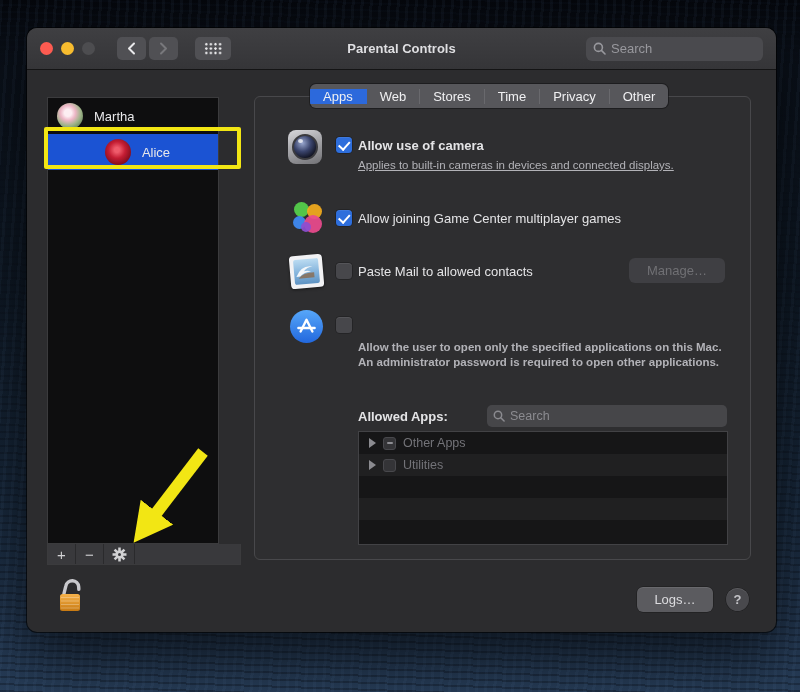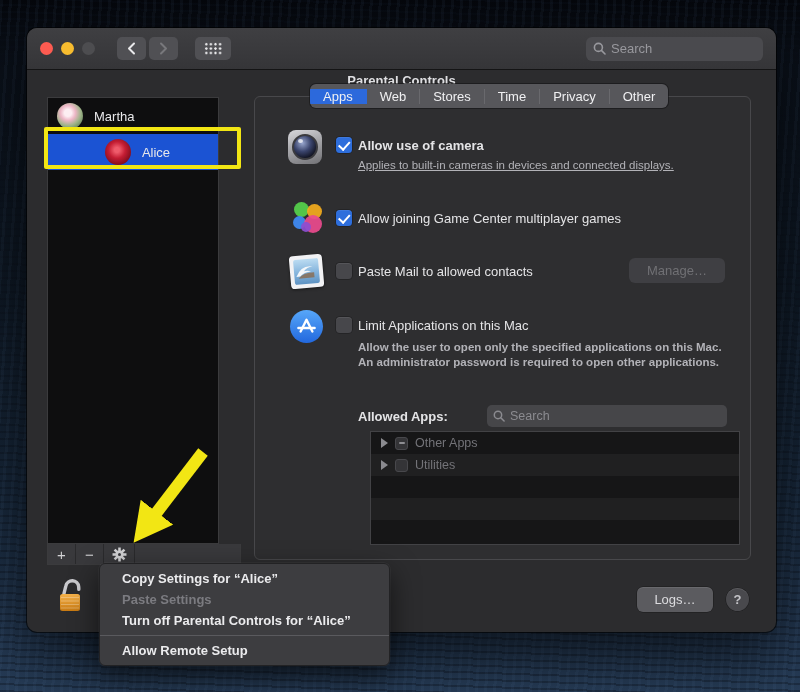--- a/index.html
+++ b/index.html
@@ -35,21 +35,21 @@
     width:29px; height:23px; background:#505054; border-radius:5px;
     display:flex; align-items:center; justify-content:center;
   }
   .navgroup { display:flex; gap:3px; margin-left:14px; }
   .gridbtn { width:36px; height:23px; background:#505054; border-radius:5px; margin-left:17px;
     display:flex; align-items:center; justify-content:center; }
   .griddots { width:18px; height:13px;
     background-image:radial-gradient(circle,#e8e8ea 1.1px,transparent 1.35px);
     background-size:4.6px 4.4px; }
   .wintitle { position:absolute; left:50%; transform:translateX(-50%); top:13px;
-    font-size:13px; font-weight:600; color:#dfdfe2; white-space:nowrap;margin-top:32px; }
+    font-size:13px; font-weight:600; color:#dfdfe2; white-space:nowrap; }
   .searchfield {
     margin-left:auto; width:177px; height:24px; background:#4a4a4e; border-radius:6px;
     display:flex; align-items:center; padding:0 7px; gap:5px;
   }
   .searchfield input { flex:1; min-width:0; background:transparent; border:none; outline:none;
     color:#d8d8da; font-size:13px; font-family:inherit; }
   .searchfield input::placeholder { color:#98989d; }
 
   
   .sidebar { left:47px; top:97px; width:172px; height:447px;
@@ -122,21 +122,21 @@
     display:flex; align-items:center; justify-content:center; }
 
   
   .aa-label { position:absolute; font-size:13px; font-weight:600; color:#e4e4e6; }
   .aa-search { left:487px; top:405px; width:240px; height:22px; background:#464649; border-radius:5px;
     display:flex; align-items:center; padding:0 6px; gap:5px; }
   .aa-search input { flex:1; min-width:0; background:transparent; border:none; outline:none;
     color:#cfcfd2; font-size:12.5px; font-family:inherit; }
   .aa-search input::placeholder { color:#8b8b90; }
   .applist { left:358px; top:431px; width:370px; height:114px; background:#161617;
-    border:1px solid #424245;margin-left:12px; }
+    border:1px solid #424245; }
   .applist .lrow { height:22px; display:flex; align-items:center; gap:7px; padding-left:10px; }
   .applist .lrow:nth-child(even) { background:#202021; }
   .tri { width:0; height:0; border-top:5px solid transparent; border-bottom:5px solid transparent;
     border-left:7px solid #8b8b90; }
   .mini-cb { width:13px; height:13px; border-radius:3px; background:#343437;
     border:1px solid #48484c; position:relative; }
   .mini-cb.mixed::after { content:""; position:absolute; left:2.5px; top:4.5px; width:6px; height:2px;
     background:#8e8e93; border-radius:1px; }
   .lrow .llabel { font-size:12.5px; color:#737378; }
 
@@ -269,21 +269,20 @@
   <span class="rowlabel" style="left:358px; top:264px;">Paste Mail to allowed contacts</span>
   <span class="btn disabled" style="left:629px; top:258px; width:96px; height:25px;">Manage…</span>
 
   <div class="as-icon" style="left:290px; top:310px;">
     <svg width="33" height="33" viewBox="0 0 33 33">
       <path d="M10.6,21.5 L16.5,9.8 L22.4,21.5" fill="none" stroke="#fff" stroke-width="2.4" stroke-linecap="round" stroke-linejoin="round"></path>
       <line x1="8.4" y1="18" x2="24.6" y2="18" stroke="#fff" stroke-width="2.4" stroke-linecap="round"></line>
     </svg>
   </div>
   <span class="cb" style="left:336px; top:317px;"></span>
-  <span class="rowlabel" style="left:358px; top:318px;">Limit Applications on this Mac</span>
   <span class="rowdesc" style="left:358px; top:340px; width:380px;font-weight:bold;">Allow the user to open only the specified applications on this Mac. An administrator password is required to open other applications.</span>
 
   <span class="aa-label" style="left:358px; top:409px;">Allowed Apps:</span>
   <span class="abs aa-search">
     <svg width="12" height="12" viewBox="0 0 13 13">
         <circle cx="5.4" cy="5.4" r="4" fill="none" stroke="#8b8b90" stroke-width="1.6"></circle>
         <line x1="8.4" y1="8.4" x2="12" y2="12" stroke="#8b8b90" stroke-width="1.6" stroke-linecap="round"></line>
       </svg>
     <input type="text" placeholder="Search" style="">
   </span>
@@ -326,21 +325,14 @@
 
   <svg id="arrow-svg" class="abs">
     <defs>
       <marker id="ah" markerWidth="3.4" markerHeight="3.4" refX="0.4" refY="1.7" orient="auto">
         <path d="M0,0 L3.2,1.7 L0,3.4 Z" fill="#f2e614"></path>
       </marker>
     </defs>
     <line x1="203" y1="452" x2="154" y2="516" stroke="#f2e614" stroke-width="12" marker-end="url(#ah)"></line>
   </svg>
 
-  <div class="abs ctx-menu">
-    <div class="ctx-item">Copy Settings for “Alice”</div>
-    <div class="ctx-item disabled">Paste Settings</div>
-    <div class="ctx-item">Turn off Parental Controls for “Alice”</div>
-    <div class="ctx-sep"></div>
-    <div class="ctx-item">Allow Remote Setup</div>
-  </div>
 
 </div>
 
 </body></html>

